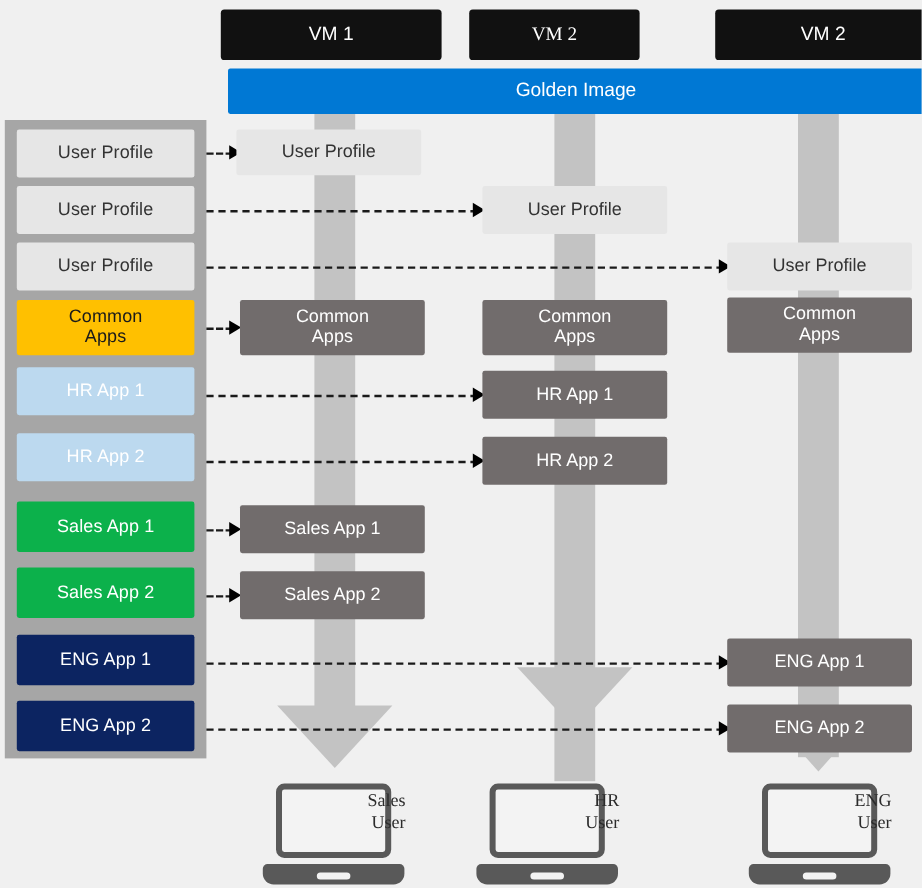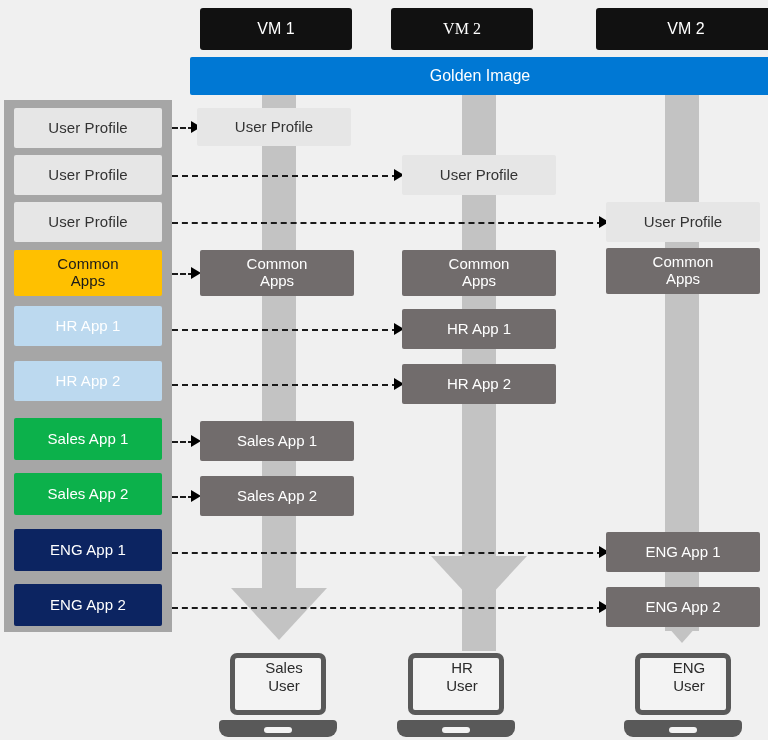--- a/index.html
+++ b/index.html
@@ -151,45 +151,46 @@
     position: absolute;
     left: 45px; bottom: 4px;
     width: 28px; height: 6px;
     background: #f3f3f3;
     border-radius: 3px;
   }
   .laptop .label {
     position: absolute;
     left: 11px; top: 6px;
     width: 108px;
-    text-align: center;
+    text-align: right;
     font-size: 15px;
     line-height: 1.2;
     color: #2b2b2b;
+    font-family: Liberation Serif, serif;
   }
 </style>
 </head>
 <body>
 
 <div id="canvas">
 
   <div class="flow-arrow">
     <div class="flow-shaft" style="left:262px; top:95px; width:34px; height:496px;"></div>
     <div class="flow-head" style="left:231px; top:588px;"></div>
   </div>
   <div class="flow-arrow">
     <div class="flow-shaft" style="left:462px; top:95px; width:34px; height:556px;"></div>
     <div class="flow-head" style="left:431px; top:556px;"></div>
   </div>
   <div class="flow-arrow">
     <div class="flow-shaft" style="left:665px; top:95px; width:34px; height:536px;"></div>
     <div class="flow-head-small" style="left:667px; top:626px;"></div>
   </div>
 
-  <div class="vm-header" style="left:200px; top:8px; width:152px;text-align:right;">
+  <div class="vm-header" style="left:184px; top:8px; width:184px;text-align:right;">
     <span>VM 1</span>
   </div>
   <div class="vm-header" style="left:391px; top:8px; width:142px;font-family:Liberation Serif, serif;">
     <span>VM 2</span>
   </div>
   <div class="vm-header" style="left:596px; top:8px; width:180px;">
     <span>VM 2</span>
   </div>
 
   <div class="golden-band">

